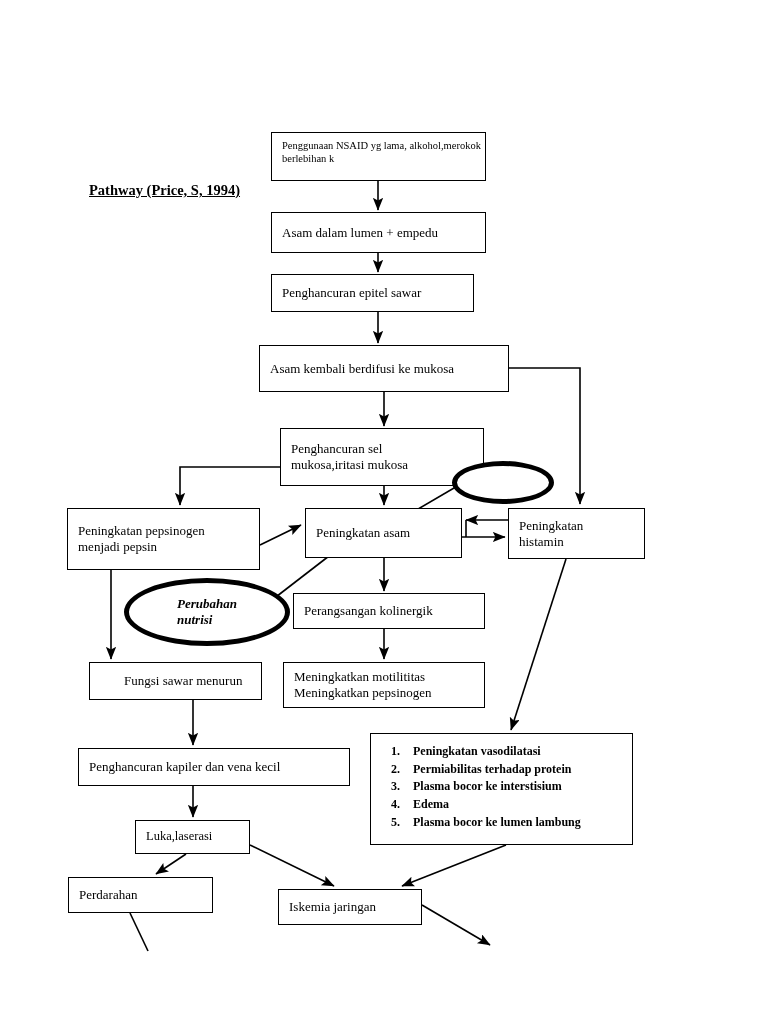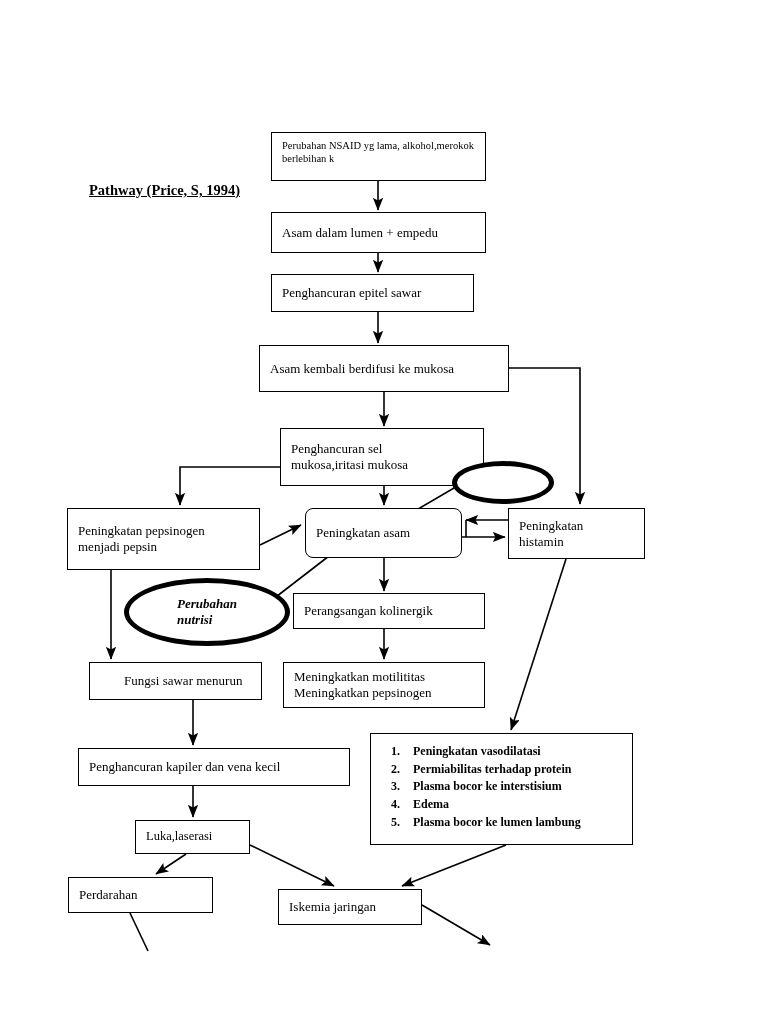--- a/index.html
+++ b/index.html
@@ -155,41 +155,41 @@
 
       <line x1="130" y1="913" x2="148" y2="951"></line>
 
       <line x1="422" y1="905" x2="490" y2="945" marker-end="url(#ah)"></line>
     </g>
   </svg>
 
   <div id="title" style="left: 89px; top: 182px; font-size: 14.5px;">Pathway (Price, S, 1994)</div>
 
   <div class="node reg topbox" style="left: 271px; top: 132px; width: 215px; height: 49px; font-size: 10.5px; border-color: rgb(0, 0, 0);">
-    <span class="txt">Perubahan NSAID yg lama, alkohol,merokok
+    <span class="txt">Penggunaan NSAID yg lama, alkohol,merokok
 berlebihan k</span>
   </div>
   <div class="node reg" style="left: 271px; top: 212px; width: 215px; height: 41px; font-size: 13px; border-color: rgb(0, 0, 0);">
     <span class="txt">Asam dalam lumen + empedu</span>
   </div>
   <div class="node bold" style="left: 271px; top: 274px; width: 203px; height: 38px; font-size: 13px; border-color: rgb(0, 0, 0);">
     <span class="txt">Penghancuran epitel sawar</span>
   </div>
   <div class="node reg" style="left: 259px; top: 345px; width: 250px; height: 47px; font-size: 13px; border-color: rgb(0, 0, 0);">
     <span class="txt">Asam kembali berdifusi ke mukosa</span>
   </div>
   <div class="node bold" style="left: 280px; top: 428px; width: 204px; height: 58px; font-size: 13px; border-color: rgb(0, 0, 0);">
     <span class="txt">Penghancuran sel
 mukosa,iritasi mukosa</span>
   </div>
   <div class="node bold" style="left: 67px; top: 508px; width: 193px; height: 62px; font-size: 13px; border-color: rgb(0, 0, 0);">
     <span class="txt">Peningkatan pepsinogen
 menjadi pepsin</span>
   </div>
-  <div class="node reg" style="left: 305px; top: 508px; width: 157px; height: 50px; font-size: 13px; border-color: rgb(0, 0, 0); border-radius: 8px;">
+  <div class="node reg" style="left: 305px; top: 508px; width: 157px; height: 50px; font-size: 13px; border-color: rgb(0, 0, 0);">
     <span class="txt">Peningkatan asam</span>
   </div>
   <div class="node bold" style="left: 508px; top: 508px; width: 137px; height: 51px; font-size: 13px; border-color: rgb(0, 0, 0);">
     <span class="txt">Peningkatan
 histamin</span>
   </div>
   <div class="node bold" style="left: 293px; top: 593px; width: 192px; height: 36px; font-size: 13px; border-color: rgb(0, 0, 0);">
     <span class="txt">Perangsangan kolinergik</span>
   </div>
   <div class="node bold" style="left: 89px; top: 662px; width: 173px; height: 38px; font-size: 13px; border-color: rgb(0, 0, 0); padding-left: 24px;">

